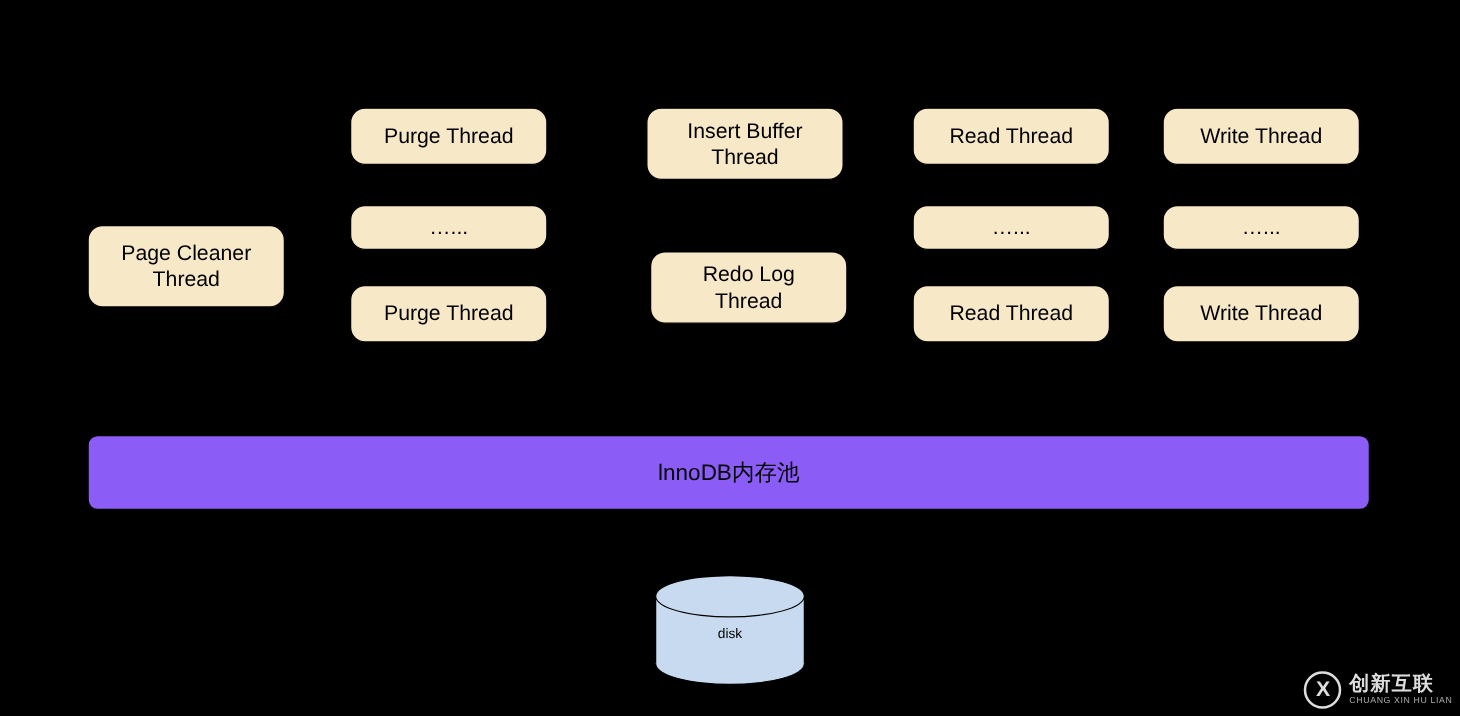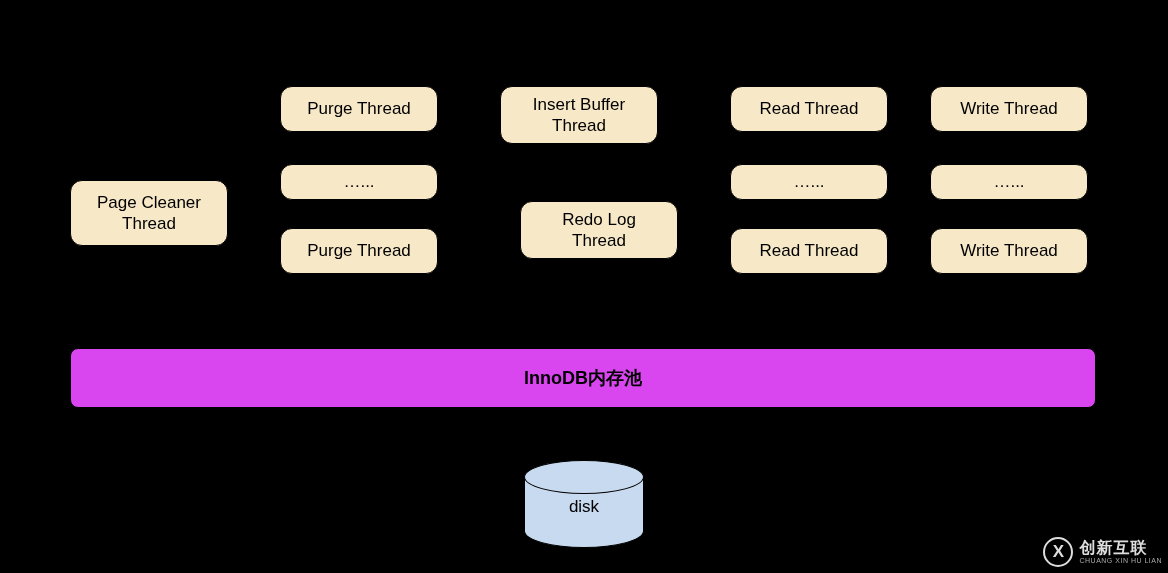--- a/index.html
+++ b/index.html
@@ -29,29 +29,28 @@
     align-items: center;
     justify-content: center;
     font-size: 17px;
     color: #000;
     text-align: center;
     line-height: 1.25;
     padding: 4px 6px;
   }
   .memory-pool {
     position: absolute;
-    background: #d946ef;
+    background: #8b5cf6;
     border: 1px solid #000;
     border-radius: 8px;
     display: flex;
     align-items: center;
     justify-content: center;
     font-size: 18px;
     color: #000;
-    font-weight: bold;
   }
   .disk-wrap {
     position: absolute;
     display: flex;
     flex-direction: column;
     align-items: center;
     justify-content: center;
   }
   .disk-top {
     width: 120px;
@@ -68,21 +67,21 @@
     background: #c8daef;
     border-left: 1px solid #000;
     border-right: 1px solid #000;
     margin-top: -17px;
     position: relative;
     z-index: 2;
     display:flex;
     align-items:center;
     justify-content:center;
     padding-top:6px;
-    font-size:17px;
+    font-size:11px;
     color:#000;
   }
   .disk-bottom {
     width: 120px;
     height: 34px;
     background: #c8daef;
     border: 1px solid #000;
     border-radius: 50% / 50%;
     margin-top: -17px;
     position: relative;
@@ -130,21 +129,21 @@
   <div class="thread-box" style="left:280px; top:86px; width:158px; height:46px;">
     <span>Purge Thread</span>
   </div>
   <div class="thread-box" style="left:280px; top:164px; width:158px; height:36px;">
     <span>…...</span>
   </div>
   <div class="thread-box" style="left:280px; top:228px; width:158px; height:46px;">
     <span>Purge Thread</span>
   </div>
 
-  <div class="thread-box" style="left:500px; top:86px; width:158px; height:58px; white-space:pre-line;">
+  <div class="thread-box" style="left:517px; top:86px; width:158px; height:58px; white-space:pre-line;">
     <span>Insert Buffer
 Thread</span>
   </div>
   <div class="thread-box" style="left:520px; top:201px; width:158px; height:58px; white-space:pre-line;">
     <span>Redo Log
 Thread</span>
   </div>
 
   <div class="thread-box" style="left:730px; top:86px; width:158px; height:46px;">
     <span>Read Thread</span>

